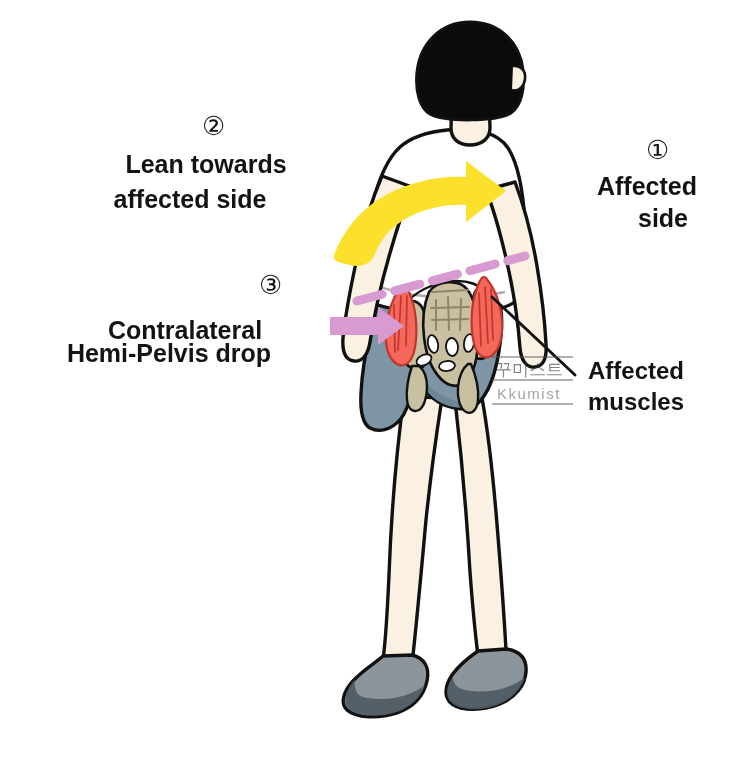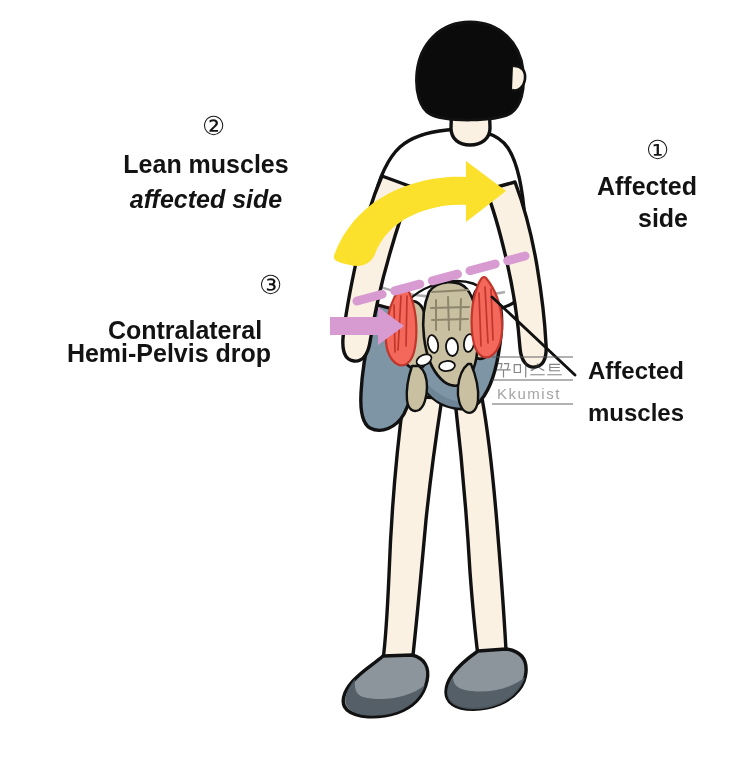--- a/index.html
+++ b/index.html
@@ -167,21 +167,21 @@
     <text id="wm-ko" x="495" y="375" font-family="DejaVu Sans, sans-serif" font-size="17" fill="#3A3A3A">꾸미스트</text>
     <text id="wm-en" x="497" y="399" font-family="Liberation Sans, sans-serif" font-size="15" fill="#6B6B6B" letter-spacing="1.5">Kkumist</text>
   </g>
 </svg>
 
 <div class="num" style="left:646px;top:137px;">①</div>
 <div class="lbl t24 ctr" style="left:588px;top:170px;width:118px;">Affected</div>
 <div class="lbl t24 ctr" style="left:604px;top:202px;width:118px;">side</div>
 
 <div class="num" style="left:202px;top:113px;">②</div>
-<div class="lbl t24 ctr" style="left:82px;top:148px;width:248px;">Lean muscles</div>
-<div class="lbl t24 ctr" style="left:82px;top:183px;width:248px;font-style:italic;">affected side</div>
+<div class="lbl t24 ctr" style="left:82px;top:148px;width:248px;">Lean towards</div>
+<div class="lbl t24 ctr" style="left:66px;top:183px;width:248px;">affected side</div>
 
 <div class="num" style="left:259px;top:272px;">③</div>
 <div class="lbl t24 ctr" style="left:55px;top:314px;width:260px;">Contralateral</div>
 <div class="lbl t24 ctr" style="left:39px;top:337px;width:260px;">Hemi-Pelvis drop</div>
 
 <div class="lbl t23 lft" style="left:588px;top:356px;">Affected</div>
-<div class="lbl t23 lft" style="left:588px;top:398px;">muscles</div>
+<div class="lbl t23 lft" style="left:588px;top:387px;">muscles</div>
 
 </body></html>

